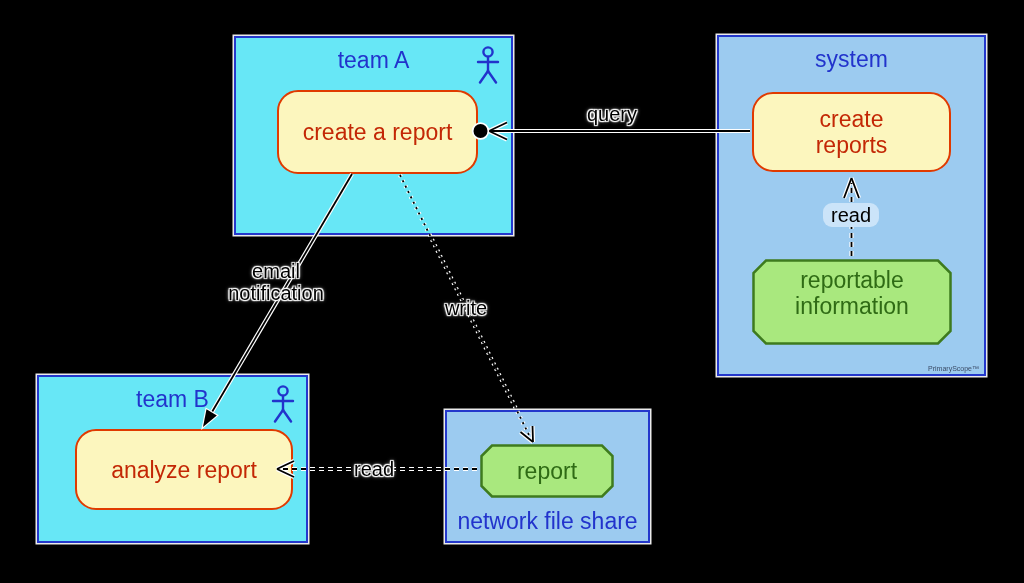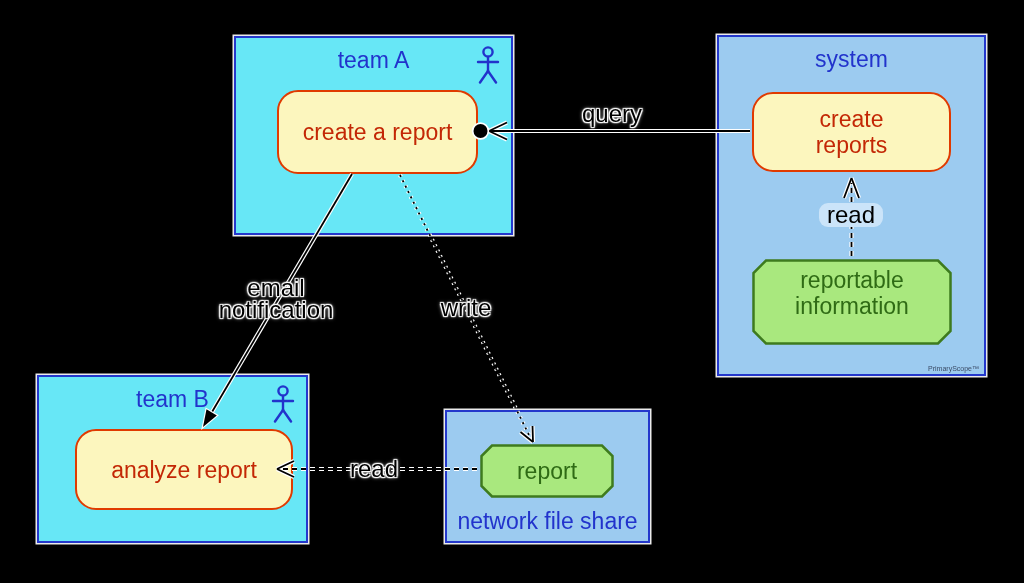--- a/index.html
+++ b/index.html
@@ -21,21 +21,21 @@
   }
   .octagon{position:absolute;}
   .octagon svg{position:absolute;left:0;top:0;}
   .octagon .oct-label{
     position:absolute;inset:0;display:flex;align-items:center;justify-content:center;
     color:#2F6B15;font-size:23px;line-height:26px;text-align:center;white-space:pre-line;
   }
   #edges{position:absolute;left:0;top:0;z-index:5;pointer-events:none;}
   .edge-label{
     position:absolute;transform:translate(-50%,-50%);z-index:6;
-    color:#000;font-size:24px;line-height:22px;text-align:center;white-space:pre-line;
+    color:#000;font-size:20px;line-height:22px;text-align:center;white-space:pre-line;
     text-shadow:0 0 2px #fff,0 0 2px #fff,1px 1px 1px #fff,-1px -1px 1px #fff,1px -1px 1px #fff,-1px 1px 1px #fff,0 0 4px #fff;
   }
   .edge-label.pill{
     background:#CBE4F9;border-radius:9px;padding:1px 8px;text-shadow:none;
   }
   .watermark{position:absolute;right:5px;bottom:2px;font-size:7px;color:#3A4B66;}
 </style>
 </head>
 <body>
 
@@ -148,20 +148,20 @@
       <line x1="477" y1="469" x2="281" y2="469" stroke="#000" stroke-width="1.8" stroke-dasharray="5 4"></line>
       <line x1="277" y1="469" x2="294" y2="461" stroke="#000" stroke-width="1.8"></line>
       <line x1="277" y1="469" x2="294" y2="477" stroke="#000" stroke-width="1.8"></line>
     </g>
   </svg>
 
   <div class="edge-label" style="left:612px;top:114px;">query</div>
 
   <div class="edge-label pill" style="left:851px;top:215px;">read</div>
 
-  <div class="edge-label" style="left:276px;top:299px;">email
+  <div class="edge-label" style="left:276px;top:282px;">email
 notification</div>
 
   <div class="edge-label" style="left:466px;top:308px;">write</div>
 
   <div class="edge-label" style="left:374px;top:469px;">read</div>
 
 </div>
 
 </body></html>

